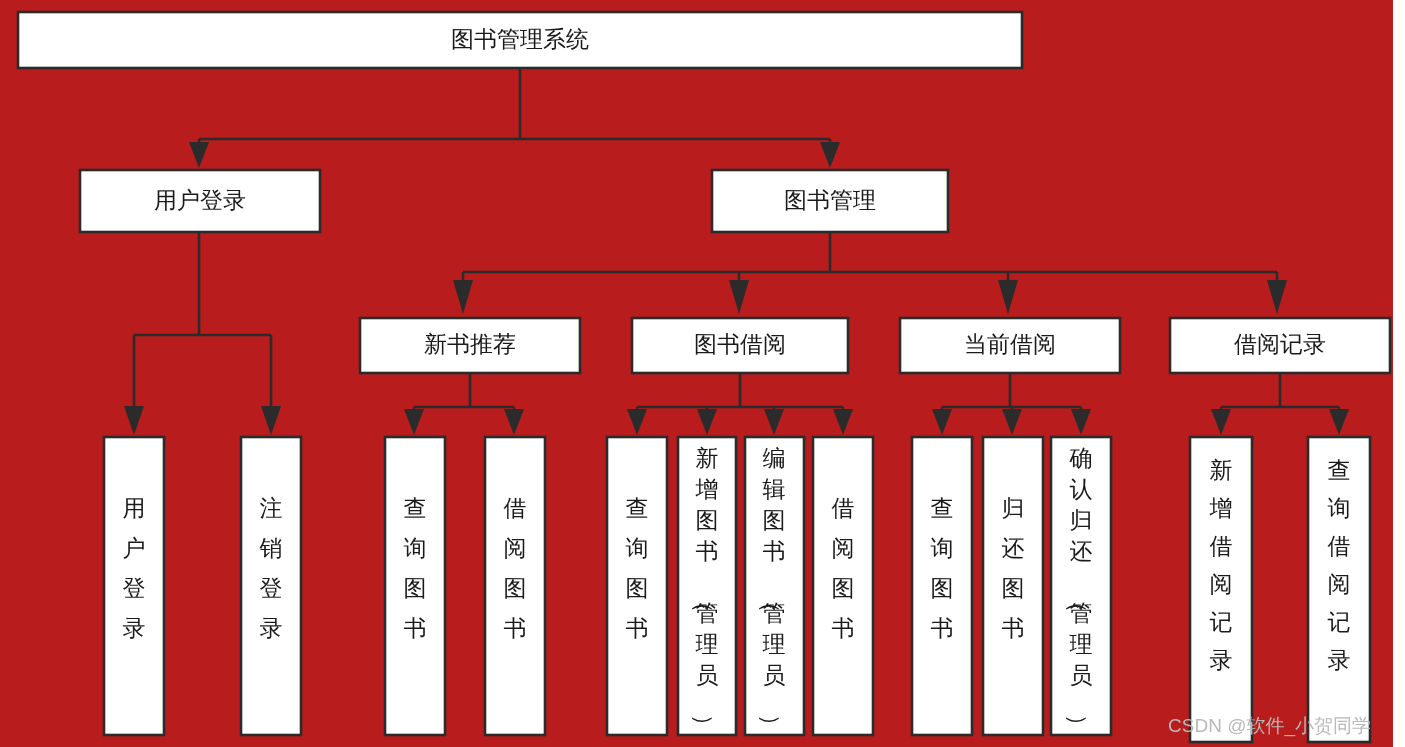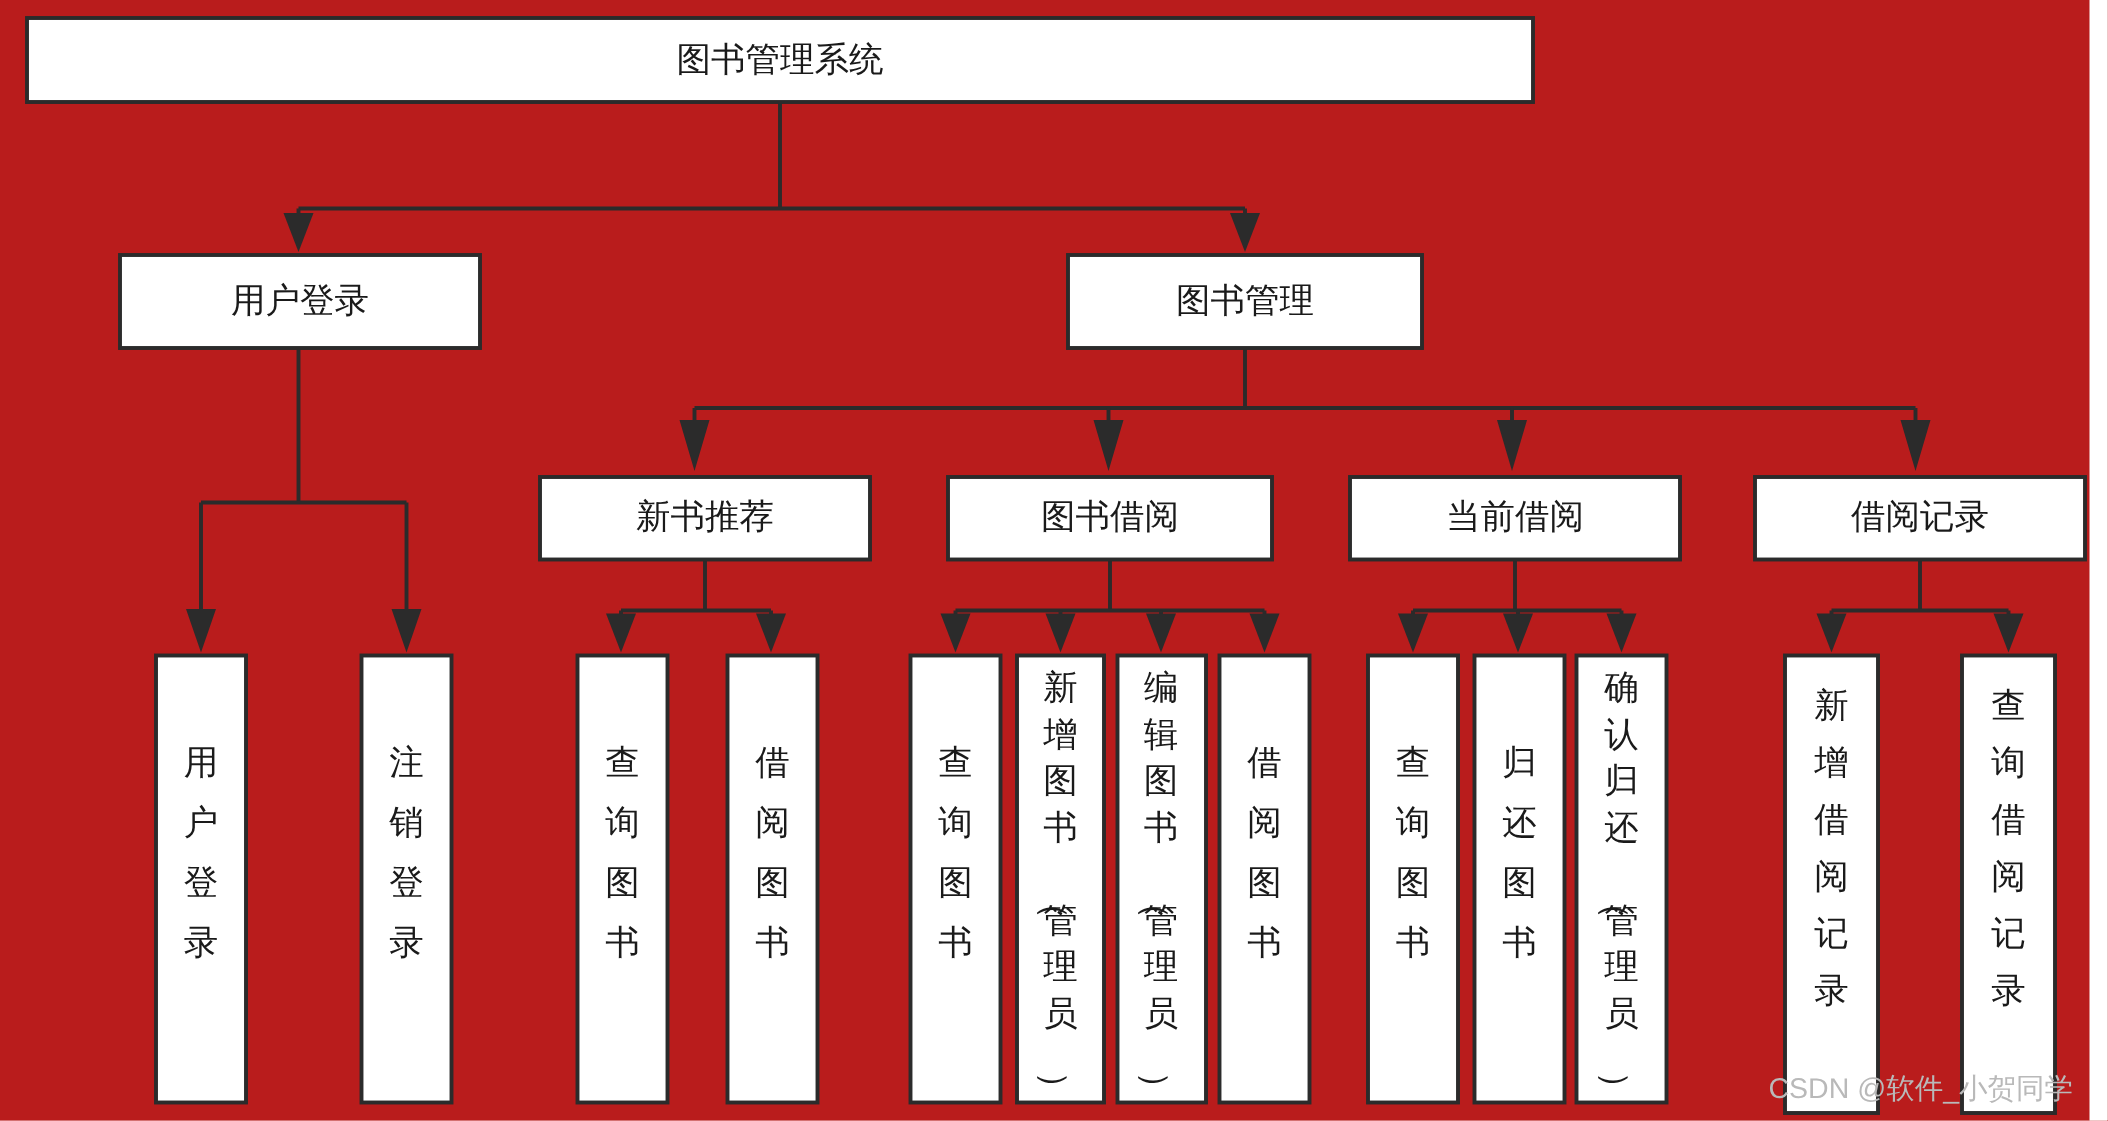--- a/index.html
+++ b/index.html
@@ -49,21 +49,21 @@
     dominant-baseline: middle;
   }
   .node-label-v {
     font-family: "Liberation Sans", "DejaVu Sans", sans-serif;
     font-size: 23px;
     fill: #1a1a1a;
     text-anchor: middle;
   }
   .watermark-text {
     position: absolute;
-    right: 11px;
+    right: 22px;
     bottom: 8px;
     font-family: "Liberation Sans", "DejaVu Sans", sans-serif;
     font-size: 19px;
     color: #b9b9b9;
     white-space: nowrap;
     pointer-events: none;
   }
 </style>
 </head>
 <body>

